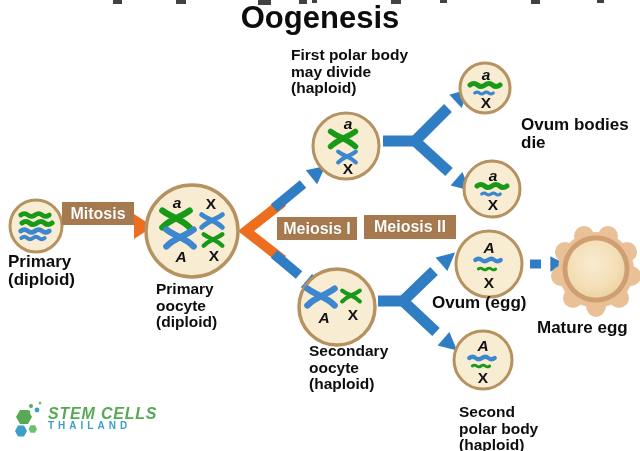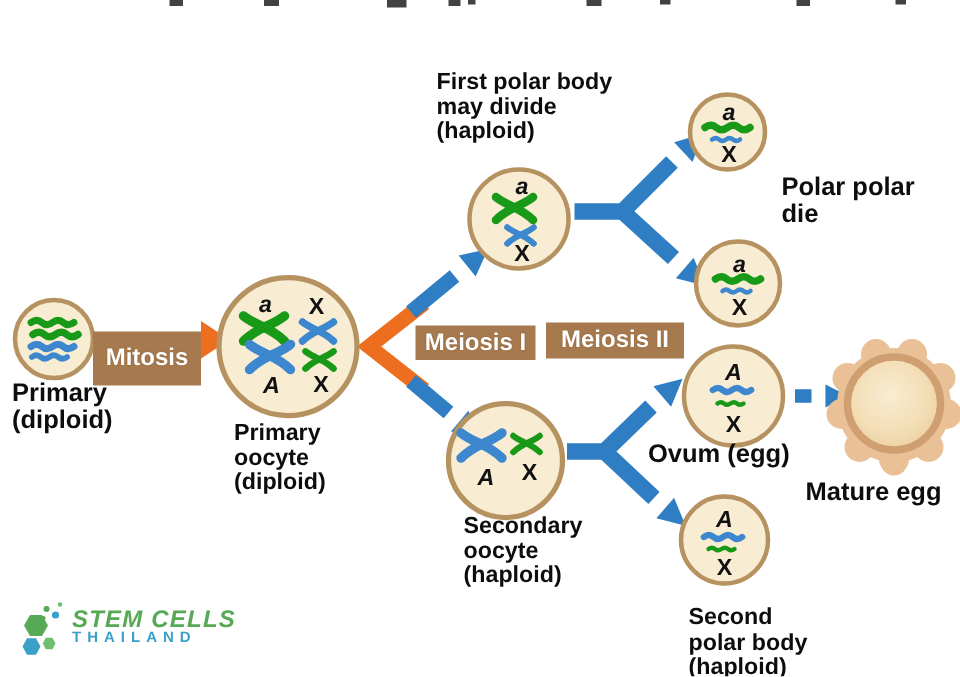--- a/index.html
+++ b/index.html
@@ -182,26 +182,27 @@
       <polygon fill="#57a956" points="32,417 28,424 20,424 16,417 20,410 28,410"></polygon>
       <polygon fill="#3aa0c8" points="27,431 24,436.5 18,436.5 15,431 18,425.5 24,425.5"></polygon>
       <polygon fill="#6fbf6f" points="37,429 35,432.8 30.5,432.8 28.5,429 30.5,425.2 35,425.2"></polygon>
       <circle cx="31" cy="406" r="2" fill="#57a956"></circle>
       <circle cx="37" cy="410" r="2.4" fill="#3aa0c8"></circle>
       <circle cx="29" cy="412" r="1.4" fill="#57a956"></circle>
       <circle cx="40" cy="403" r="1.5" fill="#6fbf6f"></circle>
     </g>
   </svg>
 
+  <div class="lbl title" style="top:1px;left:0;">Oogenesis</div>
 
   <div class="lbl" style="left:291px;top:47px;">First polar body
 may divide
 (haploid)</div>
 
-  <div class="lbl big" style="left:521px;top:116px;">Polar polar
+  <div class="lbl big" style="left:521px;top:116px;">Ovum bodies
 die</div>
 
   <div class="lbl big" style="left:8px;top:253px;">Primary
 (diploid)</div>
 
   <div class="lbl" style="left:156px;top:281px;">Primary
 oocyte
 (diploid)</div>
 
   <div class="lbl" style="left:309px;top:343px;">Secondary
@@ -210,21 +211,21 @@
 
   <div class="lbl big" style="left:432px;top:294px;text-align:right;">Ovum (egg)</div>
 
   <div class="lbl" style="left:459px;top:388px;margin-top:16px;">Second
 polar body
 (haploid)</div>
 
   <div class="lbl big" style="left:537px;top:319px;">Mature egg</div>
 
 
-  <div class="stagebox" style="left:62px;top:221px;width:72px;height:36px;">Mitosis</div>
+  <div class="stagebox" style="left:62px;top:202px;width:72px;height:23px;">Mitosis</div>
 
   <div class="stagebox" style="left:364px;top:215px;width:92px;height:24px;">Meiosis II</div>
 
   <div class="stagebox" style="left:277px;top:217px;width:80px;height:23px;">Meiosis I</div>
 
   <div class="logo-line1">STEM CELLS</div>
   <div class="logo-line2">THAILAND</div>
 </div>
 
 </body></html>

